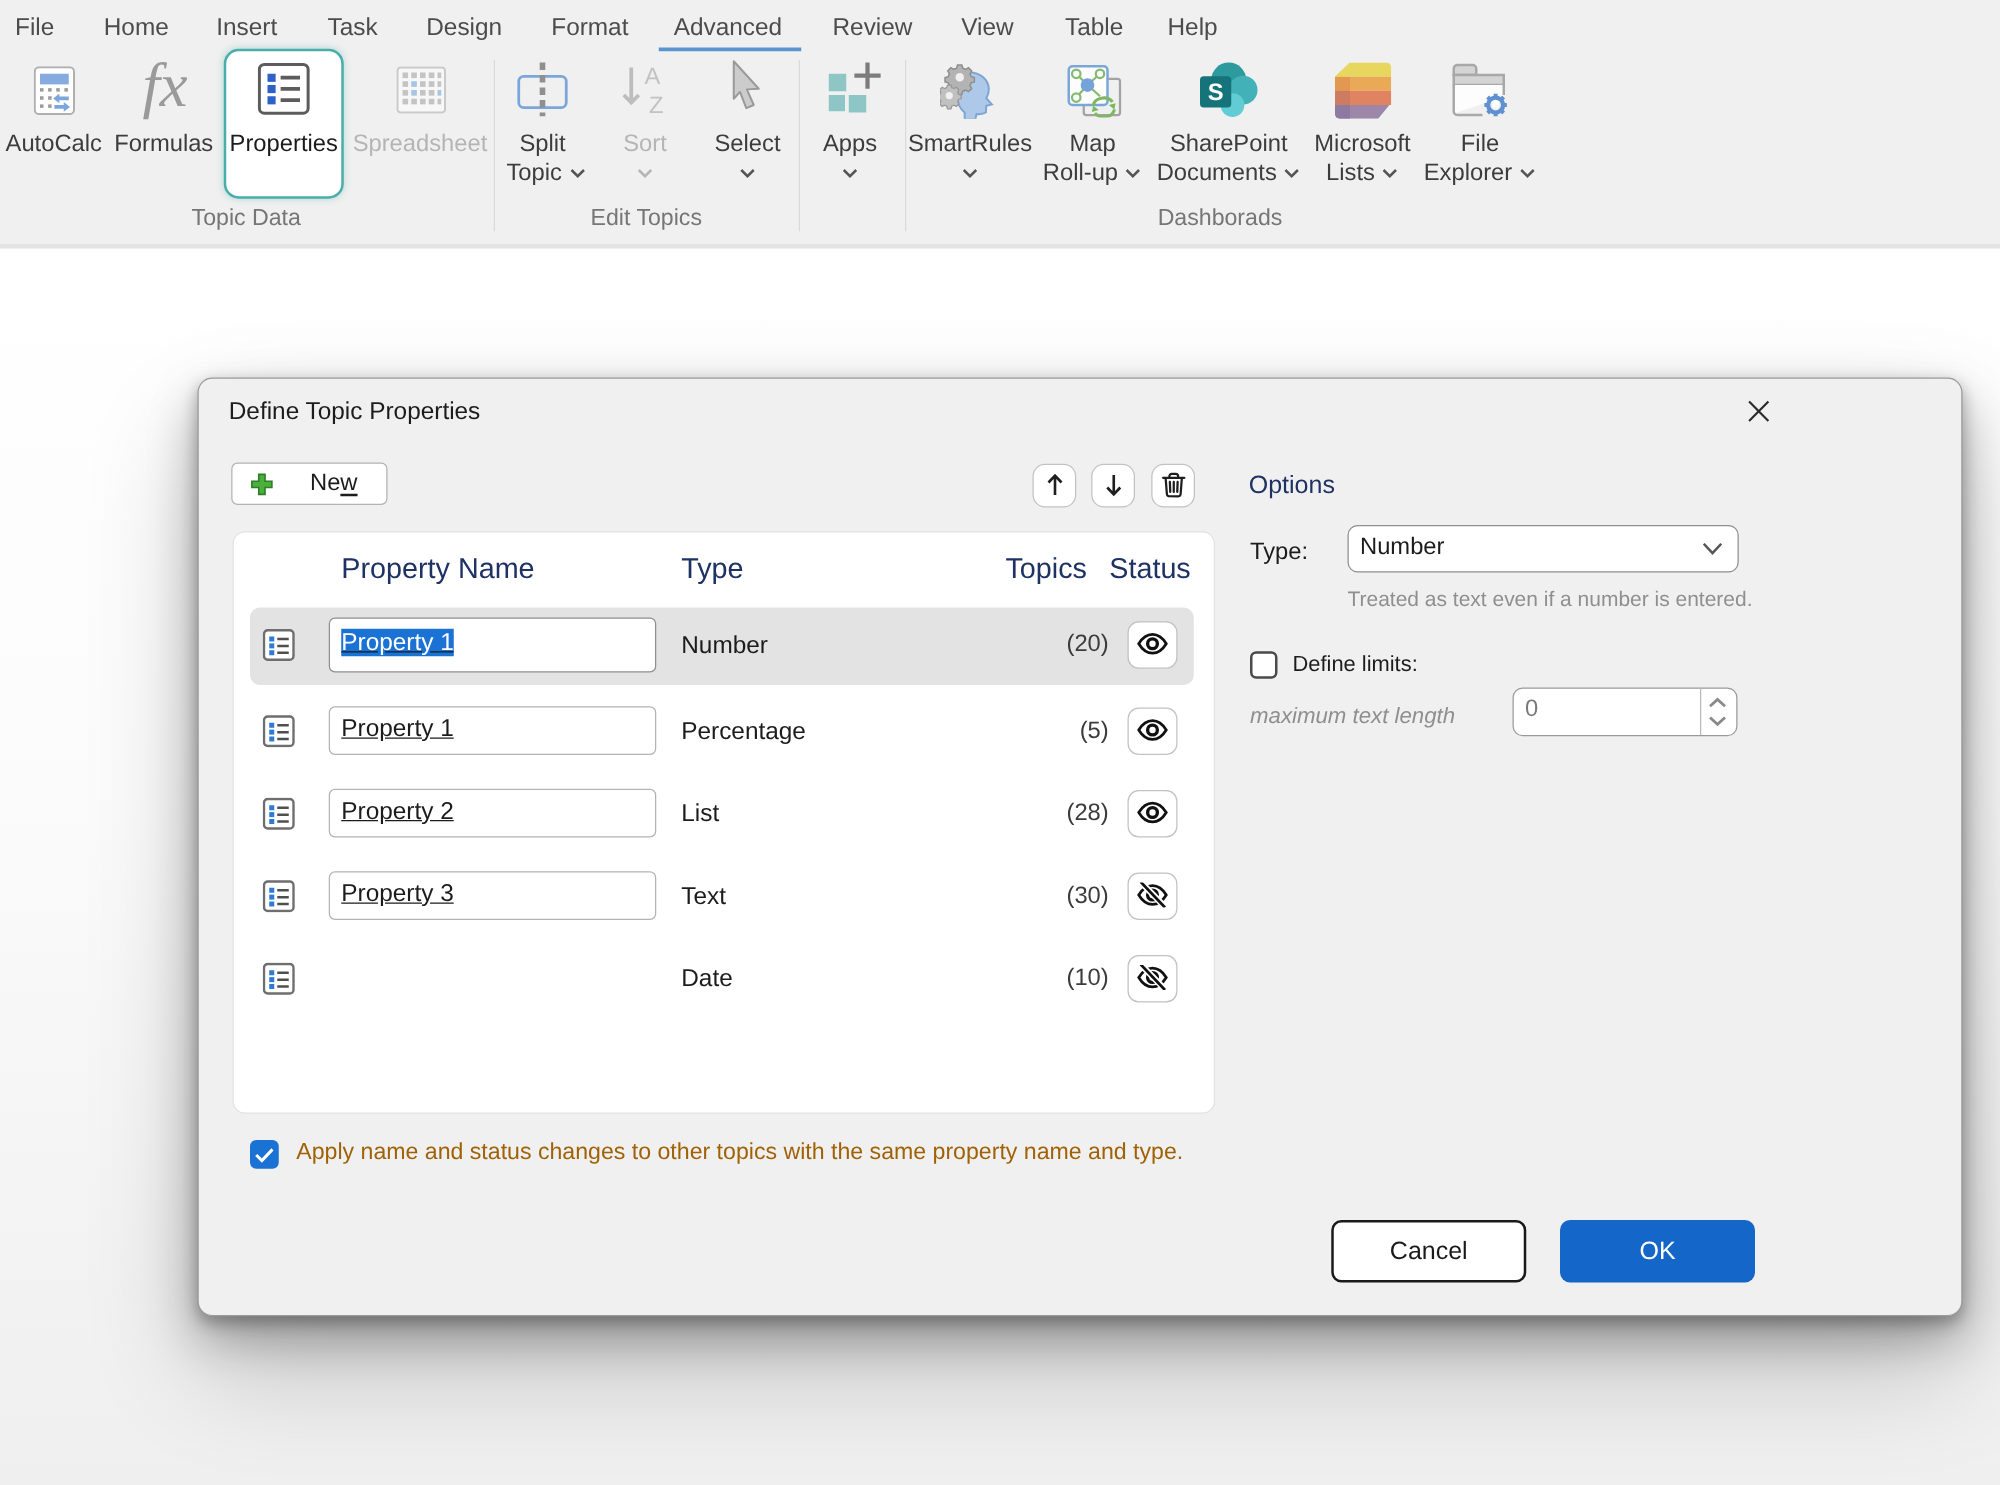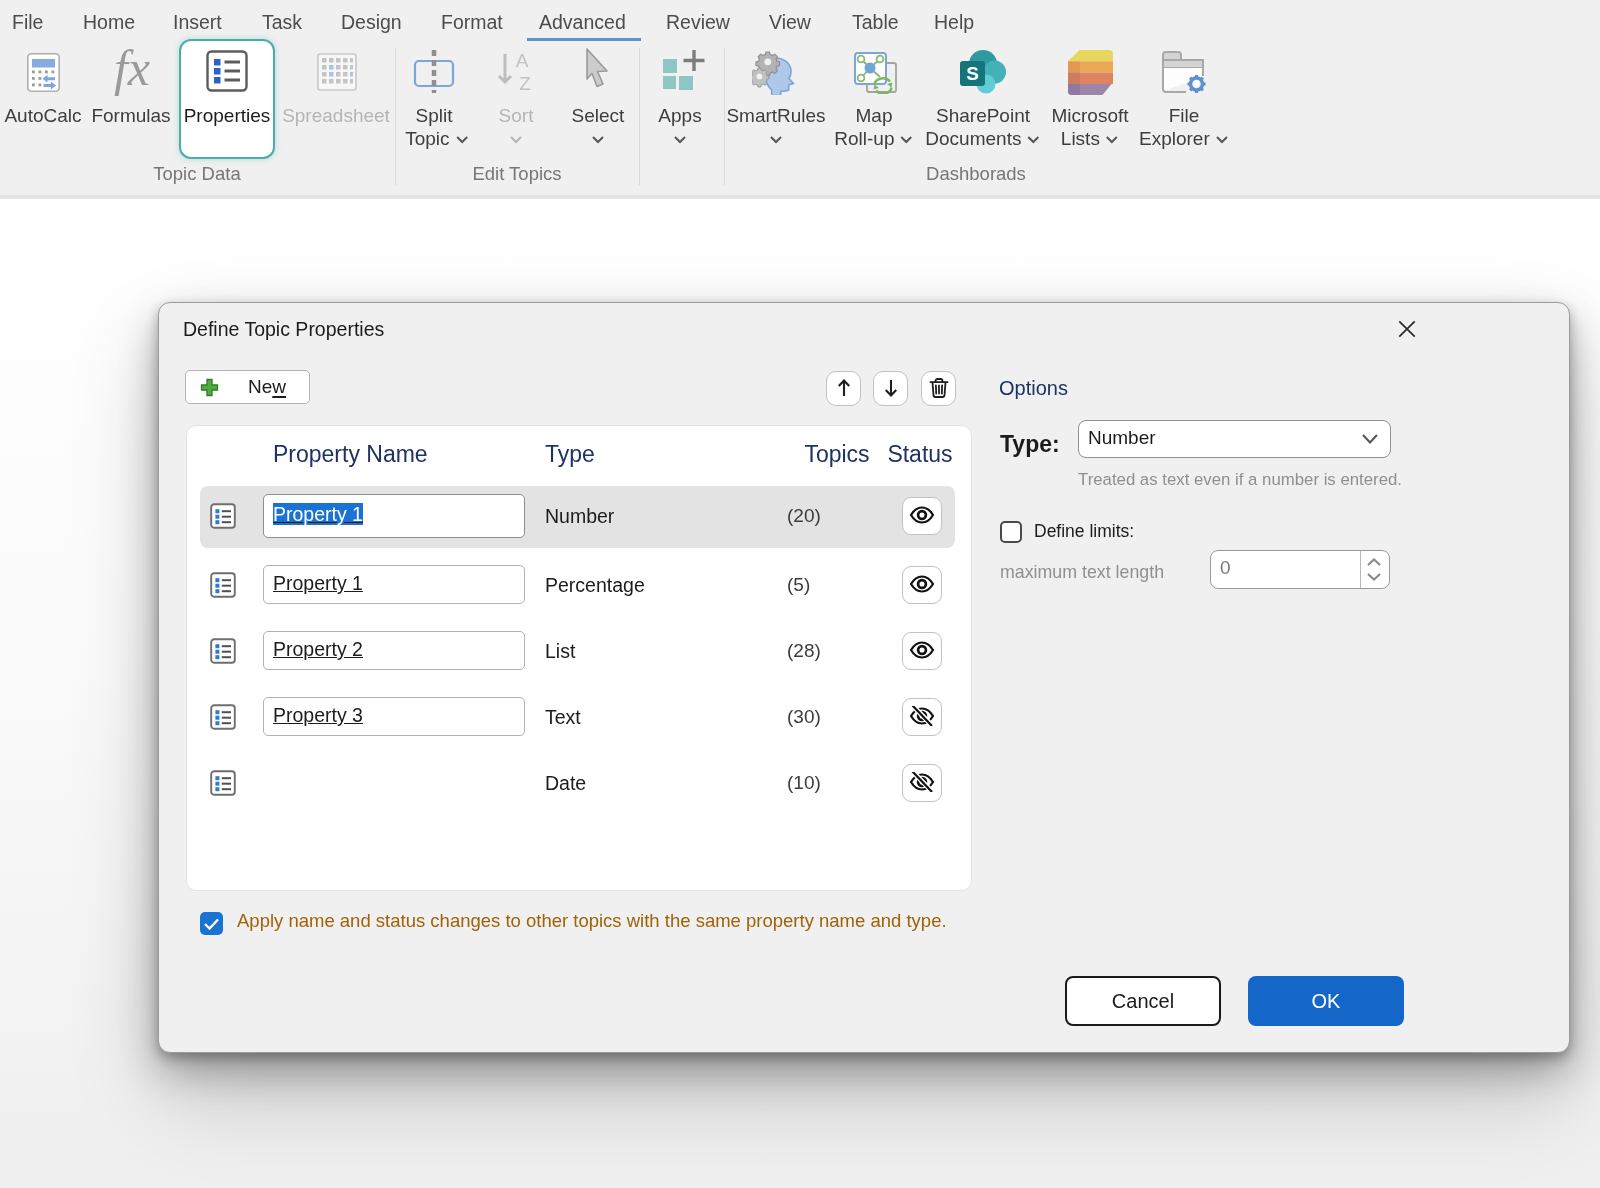--- a/index.html
+++ b/index.html
@@ -32,36 +32,36 @@
   .toolbtn { position:absolute; top:68px; width:35px; height:35px; background:#fff; border:1px solid #c2c2c2; border-radius:10px; text-align:center; }
   
   #panel { position:absolute; left:27px; top:122px; width:786px; height:466px; background:#fff;
     border:1px solid #e2e2e2; border-radius:10px; }
   .hdr { position:absolute; top:15px; font-size:23px; color:#1e3264; white-space:nowrap; }
   #rowsel { position:absolute; left:13px; top:60px; width:755px; height:62px; background:#e3e3e3; border-radius:8px; }
   .rowicon { position:absolute; left:23px; width:26px; height:26px; }
   .rowinput { position:absolute; left:76px; width:262px; height:39px; background:#fff; border:1px solid #b3b3b3;
     border-radius:5px; font-size:19.5px; color:#1c1c1c; line-height:35px; padding-left:9px;text-decoration:underline; }
   .rtype { position:absolute; left:358px; font-size:19.5px; color:#1c1c1c; }
-  .rnum { position:absolute; left:600px; width:100px; text-align:left; font-size:19px; color:#3c3c3c; }
+  .rnum { position:absolute; left:600px; width:100px; text-align:right; font-size:19px; color:#3c3c3c; }
   .eyebtn { position:absolute; left:715px; width:40px; height:38px; background:#fff; border:1.5px solid #c2c2c2; border-radius:9px; }
   
   #applychk { position:absolute; left:41px; top:609px; width:23px; height:23px; background:#1a73d4; border-radius:5px; }
   #applylbl { position:absolute; left:78px; top:607px; font-size:18.5px; color:#a16207; }
   
   .navy { color:#1e3264; }
   #optlbl { position:absolute; left:840px; top:74px; font-size:20px; }
-  #typelbl { position:absolute; left:841px; top:128px; font-size:23px; color:#1c1c1c;font-weight:bold; }
+  #typelbl { position:absolute; left:841px; top:128px; font-size:19px; color:#1c1c1c; }
   #dropdown { position:absolute; left:919px; top:117px; width:313px; height:38px; background:#fff;
     border:1.5px solid #8f8f8f; border-radius:8px; }
   #dropdown .val { position:absolute; left:9px; top:6px; font-size:19px; color:#1c1c1c; }
   #helper { position:absolute; left:919px; top:167px; font-size:16.8px; color:#8f8f8f; }
   #limchk { position:absolute; left:841px; top:218px; width:22px; height:22px; background:#fff; border:2px solid #4a4a4a; border-radius:5px; }
   #limlbl { position:absolute; left:875px; top:218px; font-size:17.5px; color:#1c1c1c; }
-  #maxlbl { position:absolute; left:841px; top:259px; font-size:17.8px; color:#8f8f8f; }
+  #maxlbl { position:absolute; left:841px; top:259px; font-size:17.8px; color:#8f8f8f;font-style:italic; }
   #spin { position:absolute; left:1051px; top:247px; width:180px; height:39px; background:#fff; border:1px solid #9a9a9a; border-radius:8px; }
   #spin .zero { position:absolute; left:9px; top:6px; font-size:19px; color:#7a7a7a; }
   #spin .div { position:absolute; left:149px; top:0; width:1px; height:37px; background:#b9b9b9; }
   
   #cancelbtn { position:absolute; left:906px; top:673px; width:156px; height:50px; background:#fff; border:2px solid #1a1a1a;
     border-radius:8px; text-align:center; line-height:46px; font-size:20px; color:#1a1a1a; }
   #okbtn { position:absolute; left:1089px; top:673px; width:156px; height:50px; background:#1467c8; border:none;
     border-radius:8px; text-align:center; line-height:50px; font-size:20px; color:#fff; }
 </style>
 </head>

